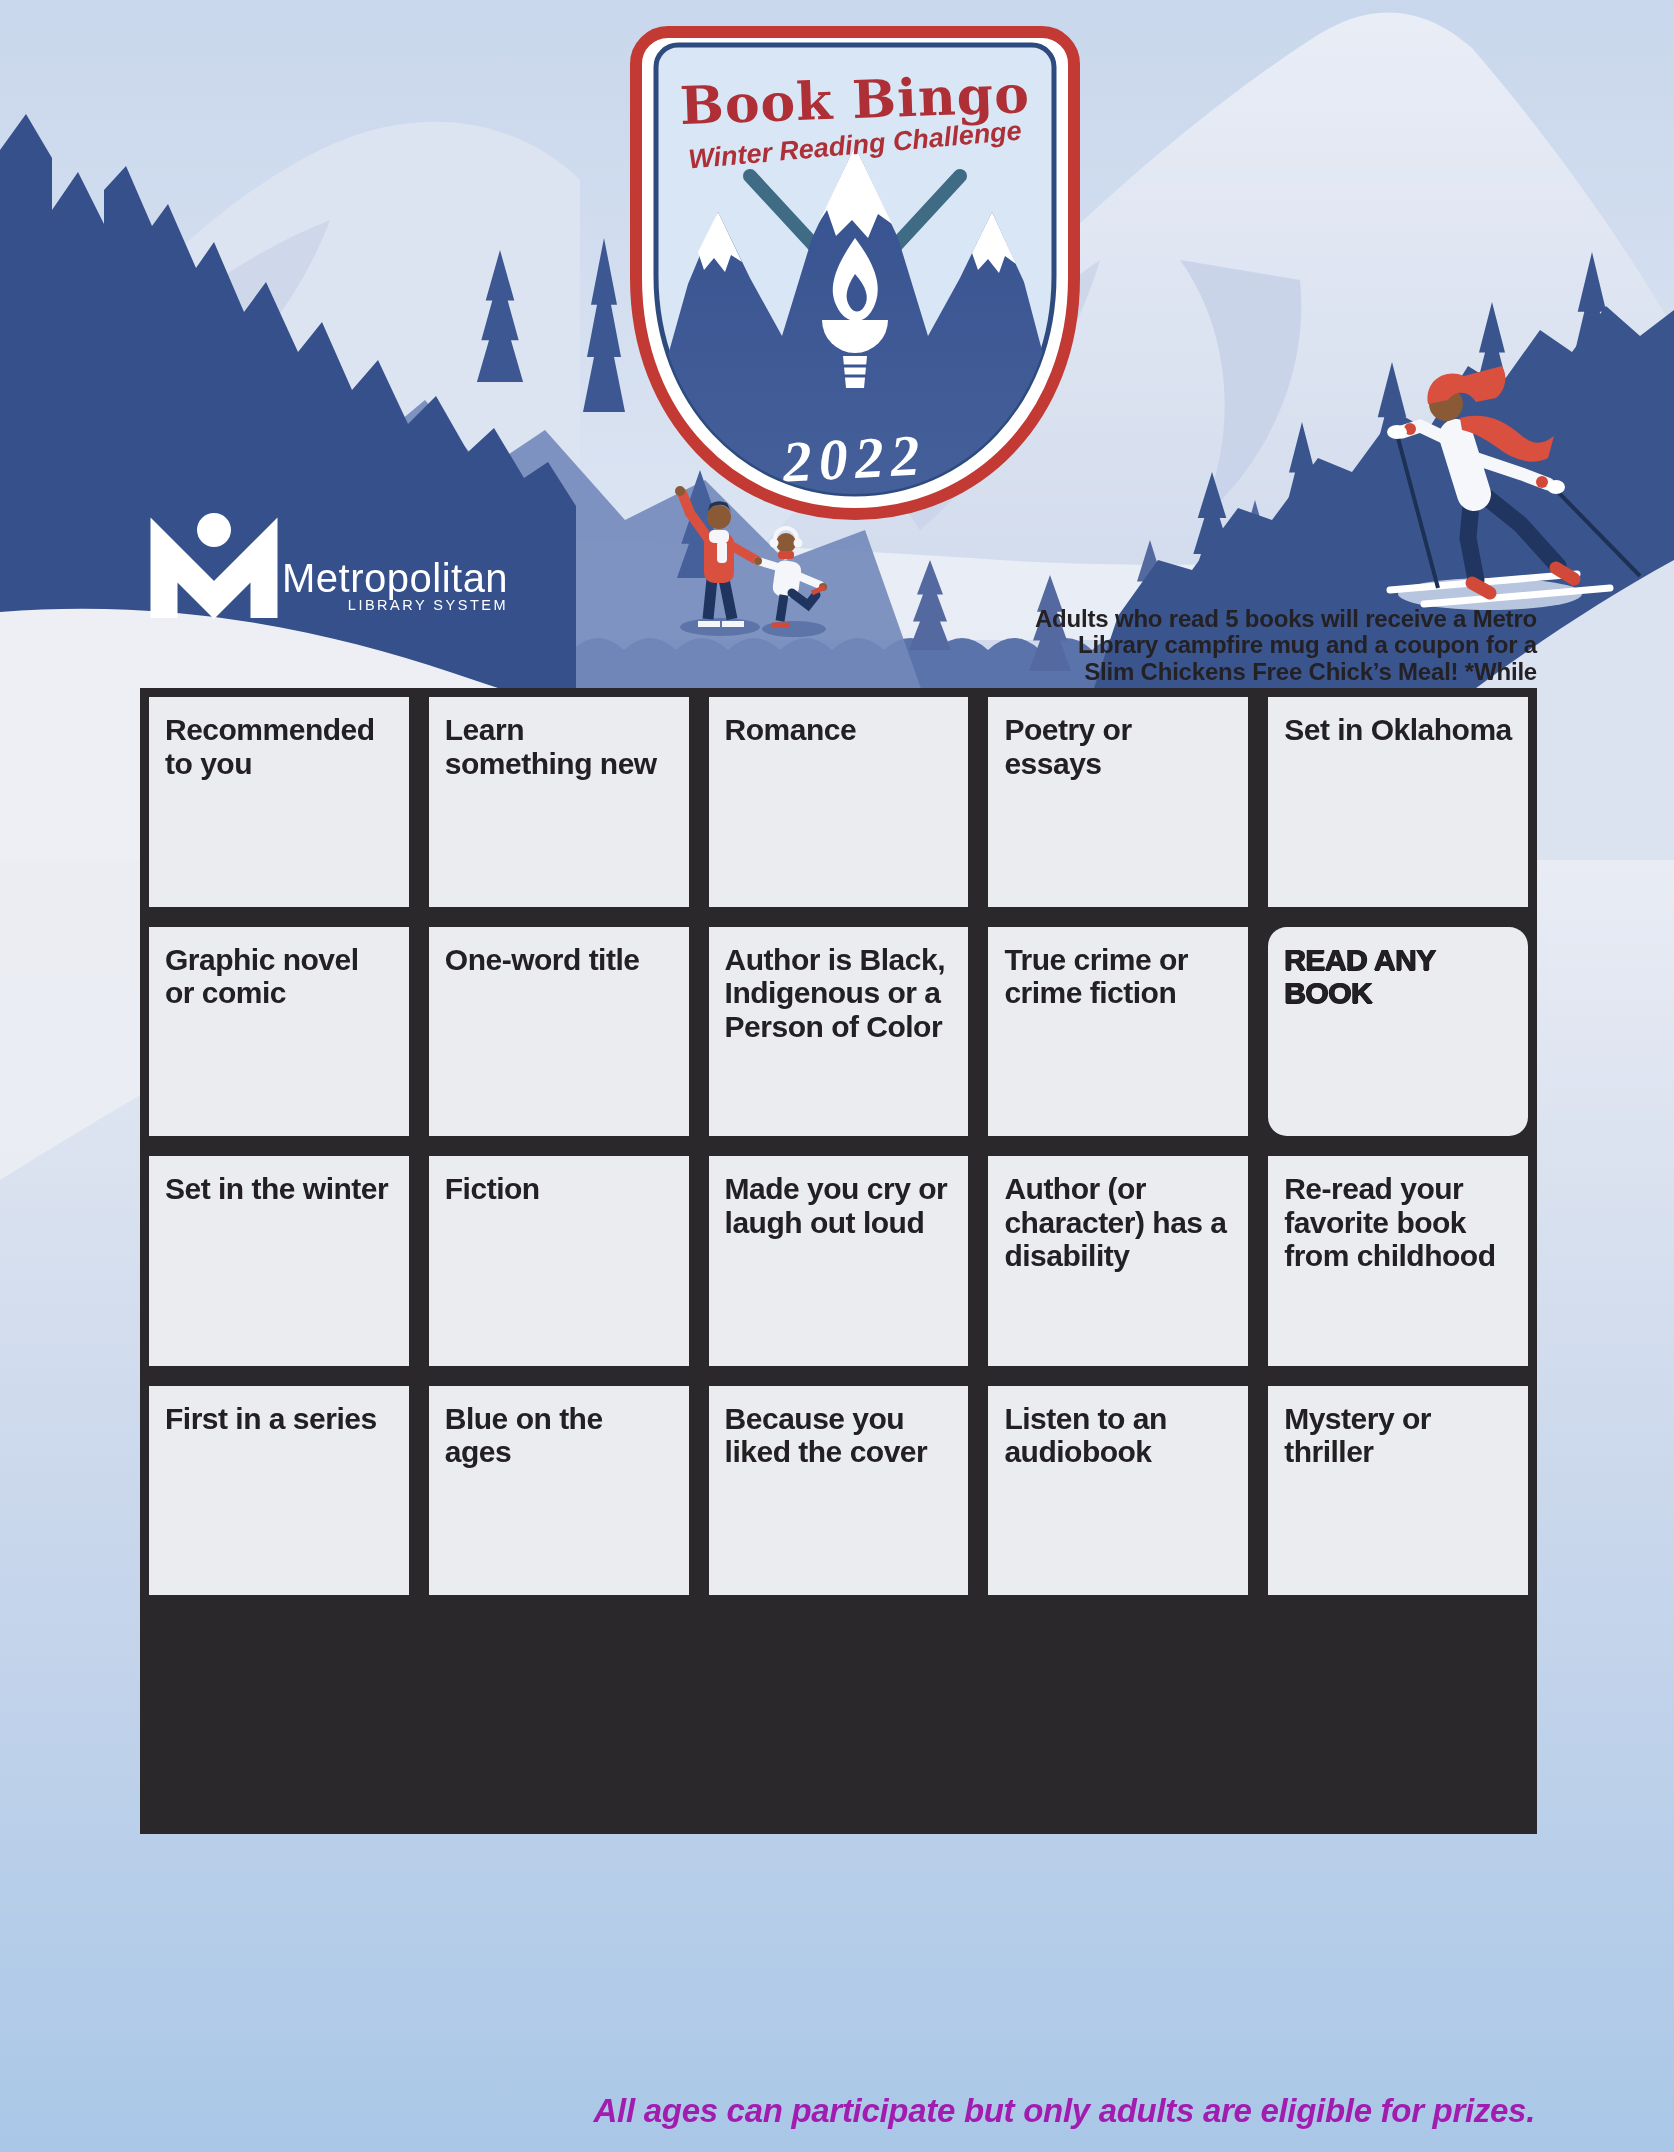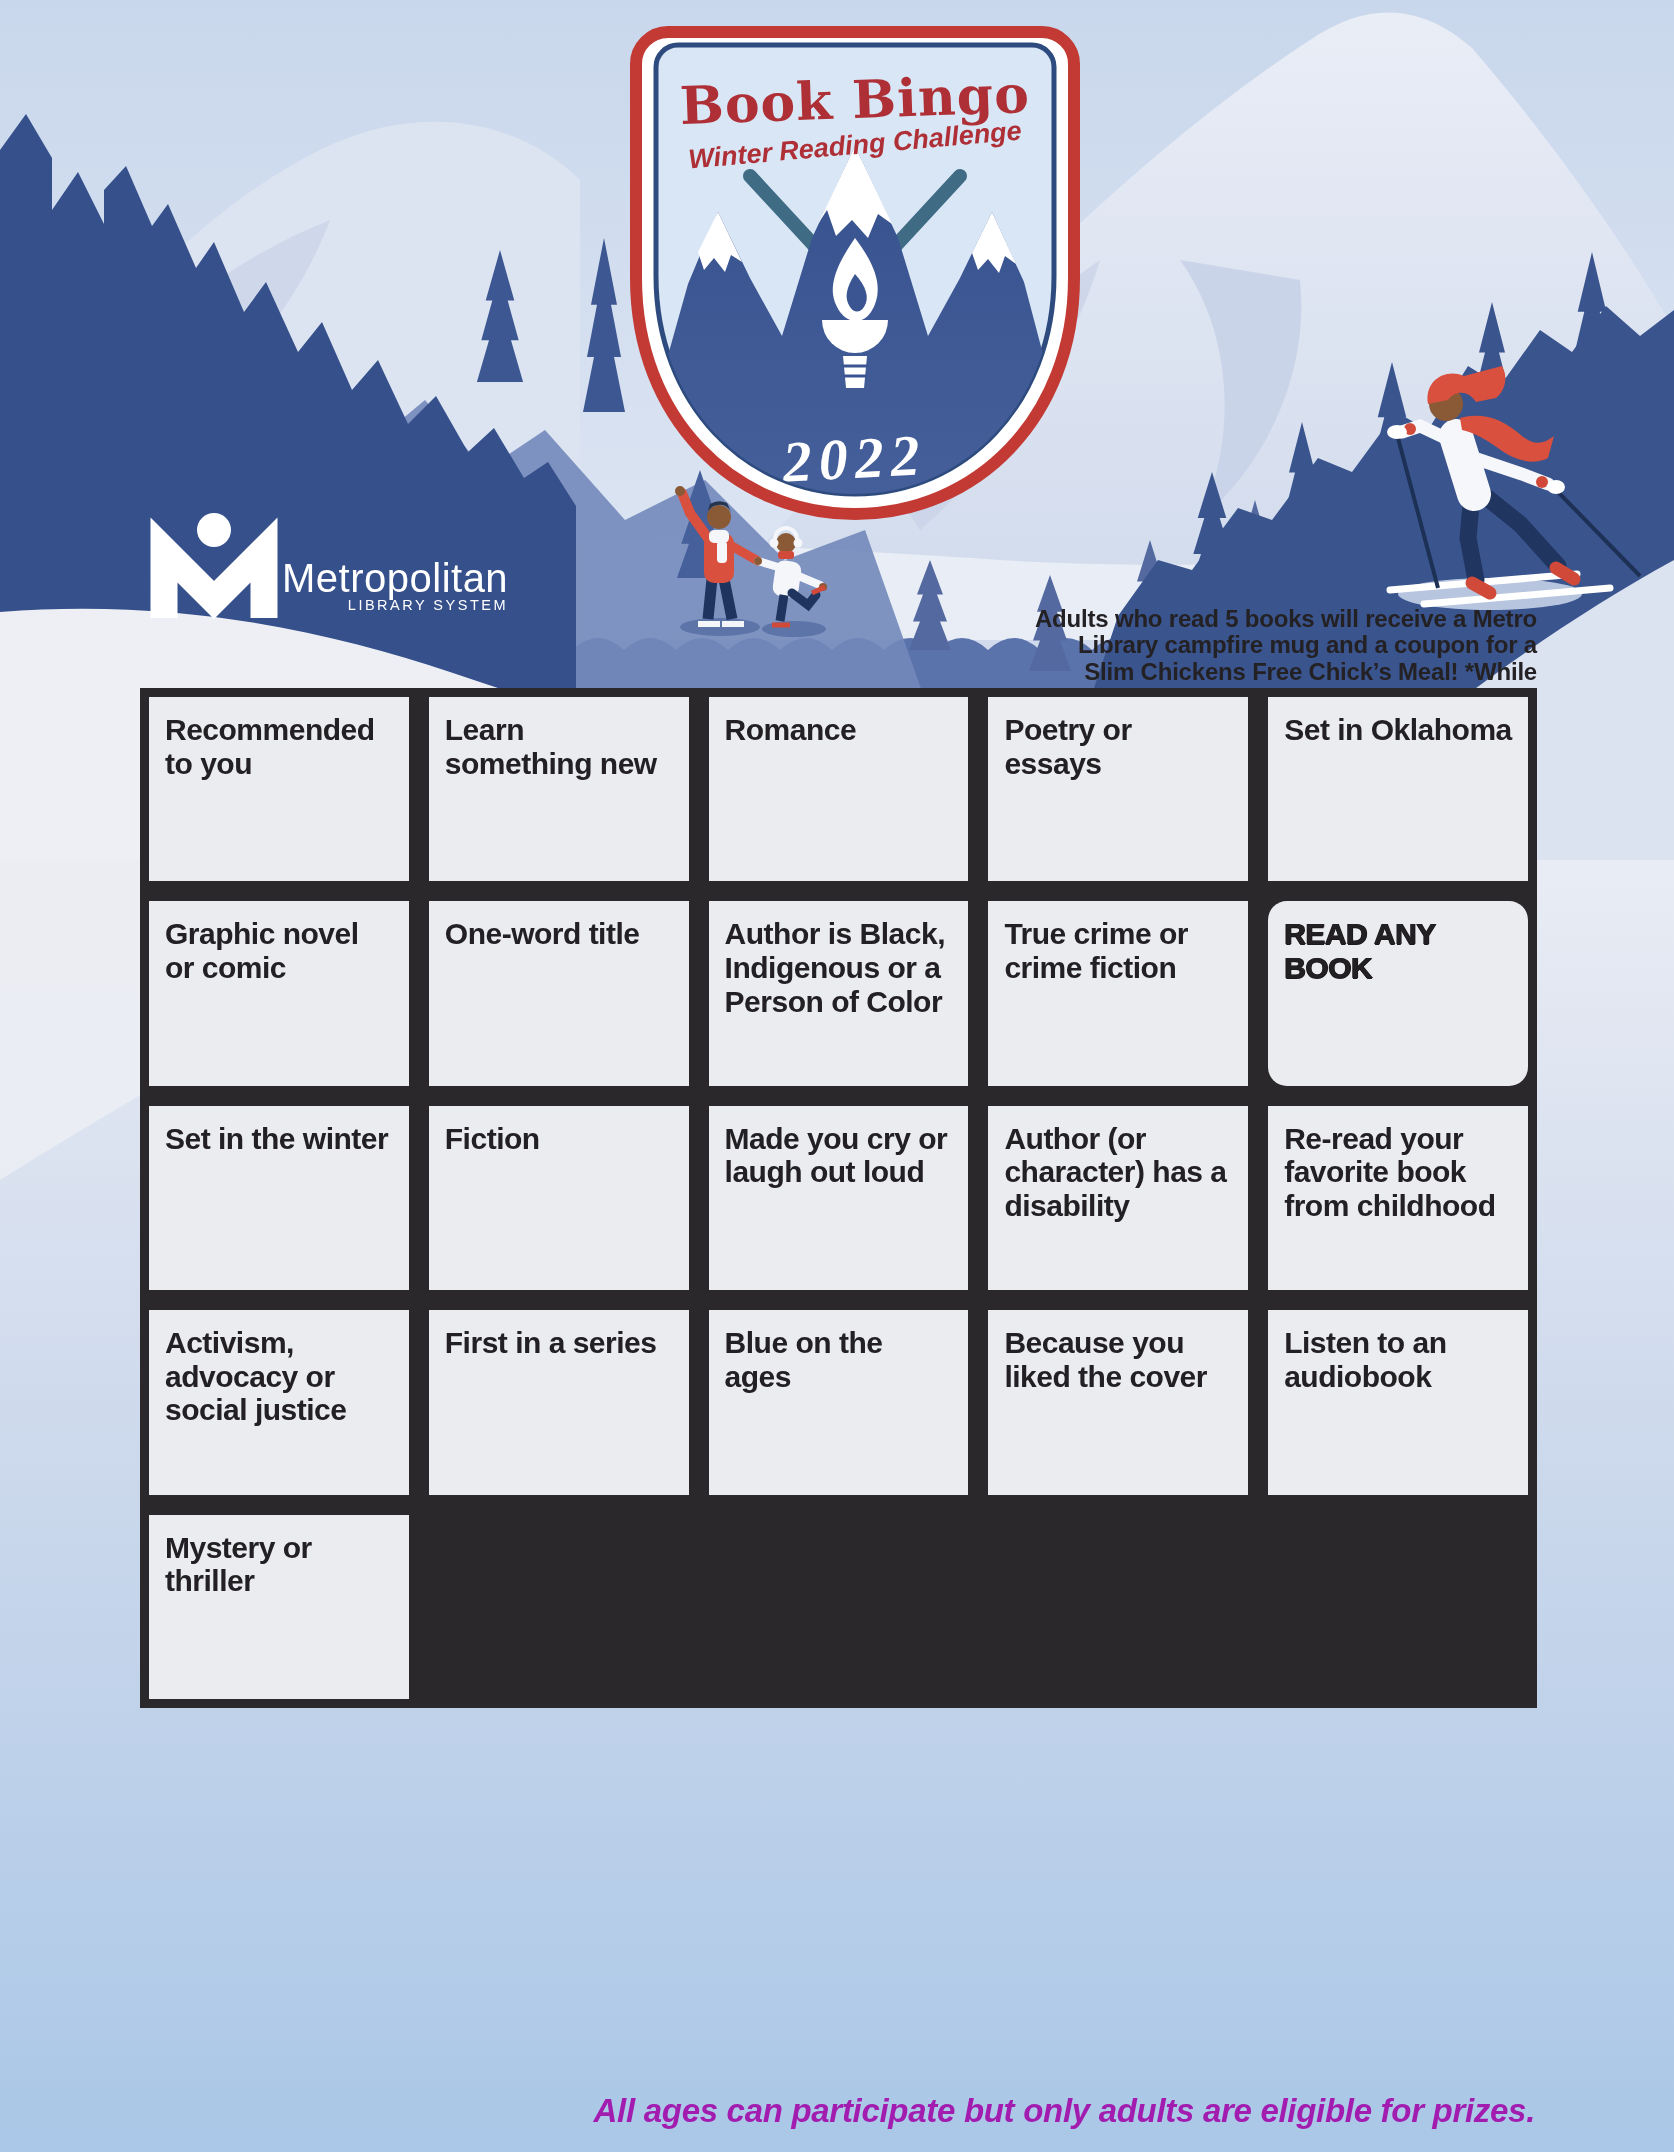--- a/index.html
+++ b/index.html
@@ -12,21 +12,21 @@
 
   
   .logo{position:absolute;left:148px;top:504px;width:382px;height:120px;}
 
   
   .prize-note{position:absolute;top:606px;right:137px;width:505px;
     text-align:right;font-weight:bold;font-size:24px;line-height:1.1;
     color:#242124;letter-spacing:-0.2px;}
 
   
-  .grid{position:absolute;left:140px;top:688px;width:1397px;height:1020px;
+  .grid{position:absolute;left:140px;top:688px;width:1397px;height:1146px;
     box-sizing:border-box;border:9px solid #2a282b;background:#2a282b;
     display:grid;grid-template-columns:repeat(5,1fr);grid-template-rows:repeat(5,1fr);
     gap:20px;}
   .cell{background:rgba(250,252,255,0.93);color:#232023;font-weight:700;
     font-size:30px;line-height:1.12;letter-spacing:-0.5px;padding:16px 14px 10px 16px;
     overflow:hidden;}
   .cell.free{text-shadow:0.7px 0 0 #1c191b,-0.7px 0 0 #1c191b,0 0.7px 0 #1c191b;border-radius:19px;}
 
   
   .footer{position:absolute;top:2092px;right:139px;font-size:33px;
@@ -235,21 +235,20 @@
       <div class="cell">Graphic novel or comic</div>
       <div class="cell">One-word title</div>
       <div class="cell">Author is Black, Indigenous or a Person of Color</div>
       <div class="cell">True crime or crime fiction</div>
       <div class="cell free">READ ANY BOOK</div>
       <div class="cell">Set in the winter</div>
       <div class="cell">Fiction</div>
       <div class="cell">Made you cry or laugh out loud</div>
       <div class="cell">Author (or character) has a disability</div>
       <div class="cell">Re-read your favorite book from childhood</div>
-      <div class="cell">Activism, advocacy or social justice</div>
       <div class="cell">First in a series</div>
       <div class="cell">Blue on the ages</div>
       <div class="cell">Because you liked the cover</div>
       <div class="cell">Listen to an audiobook</div>
       <div class="cell">Mystery or thriller</div>
     </div>
 
   <div class="footer">All ages can participate but only adults are eligible for prizes.</div>
 
 </div>

